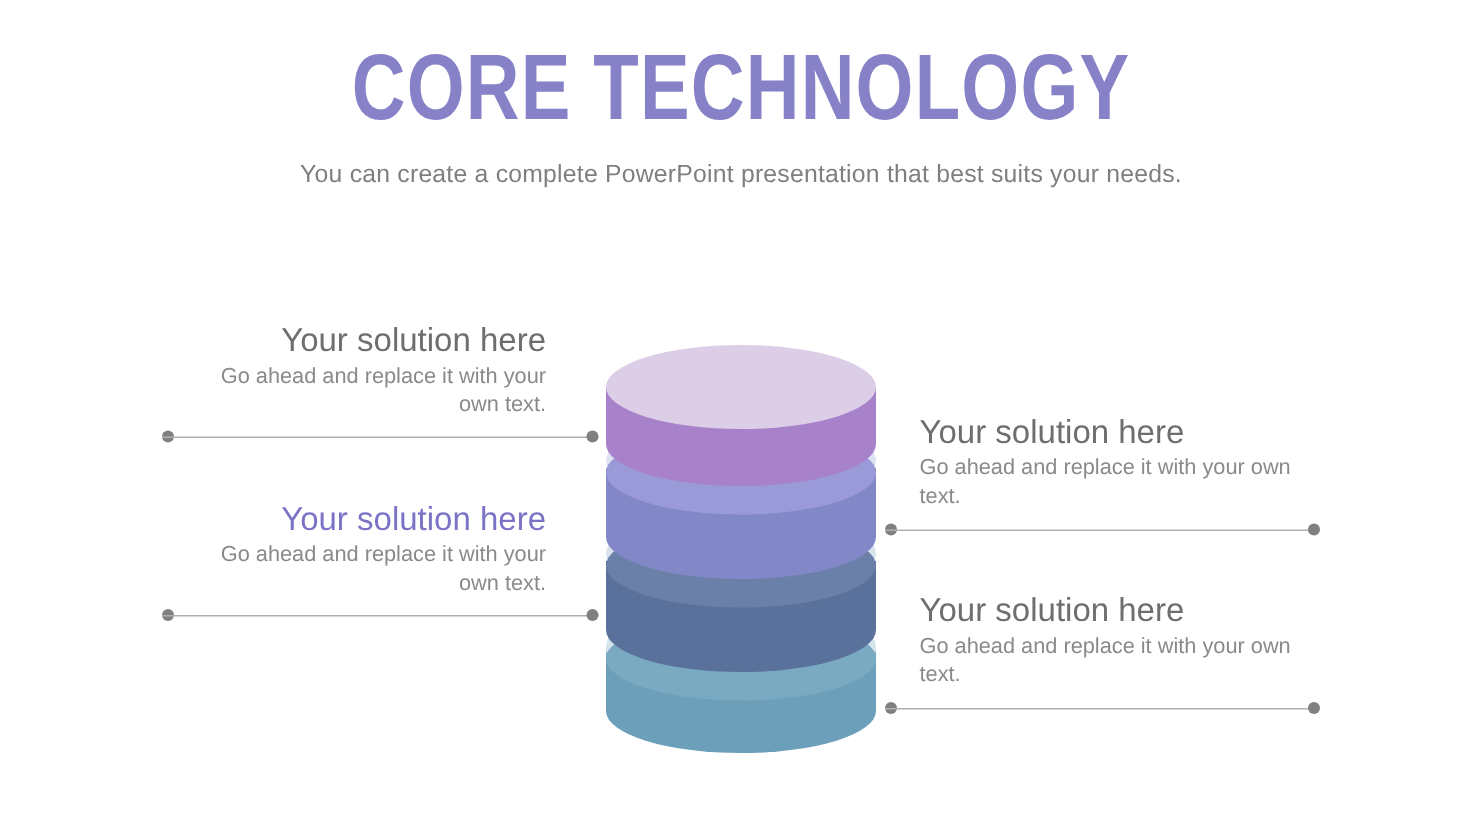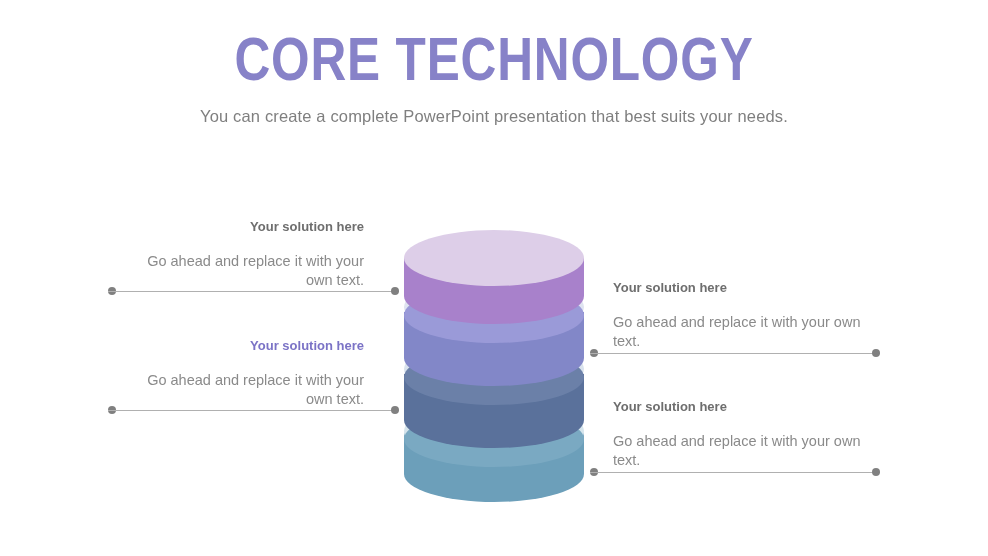--- a/index.html
+++ b/index.html
@@ -55,32 +55,32 @@
     left: 404px;
     top: 228px;
     width: 180px;
     height: 276px;
   }
   .cylinder svg { display: block; }
 
   
   .block { position: absolute; }
   .block .heading {
-    font-size: 13px;
+    font-size: 22px;
     line-height: 25px;
-    font-weight: bold;
+    font-weight: normal;
     color: #6e6e6e;
     white-space: nowrap;
   }
   .block.accent .heading { color: #7b73c6; }
   .block .body {
     font-size: 14.5px;
     line-height: 19px;
     color: #8a8a8a;
-    margin-top: 13px;
+    margin-top: 3px;
   }
 
   .block.left { text-align: right; }
   .block.right { text-align: left; }
 
   .block-l1 { left: 118px; top: 214px; width: 246px; }
   .block-l2 { left: 118px; top: 333px; width: 246px; }
   .block-r1 { left: 613px; top: 275px; width: 260px; }
   .block-r2 { left: 613px; top: 394px; width: 260px; }
 

